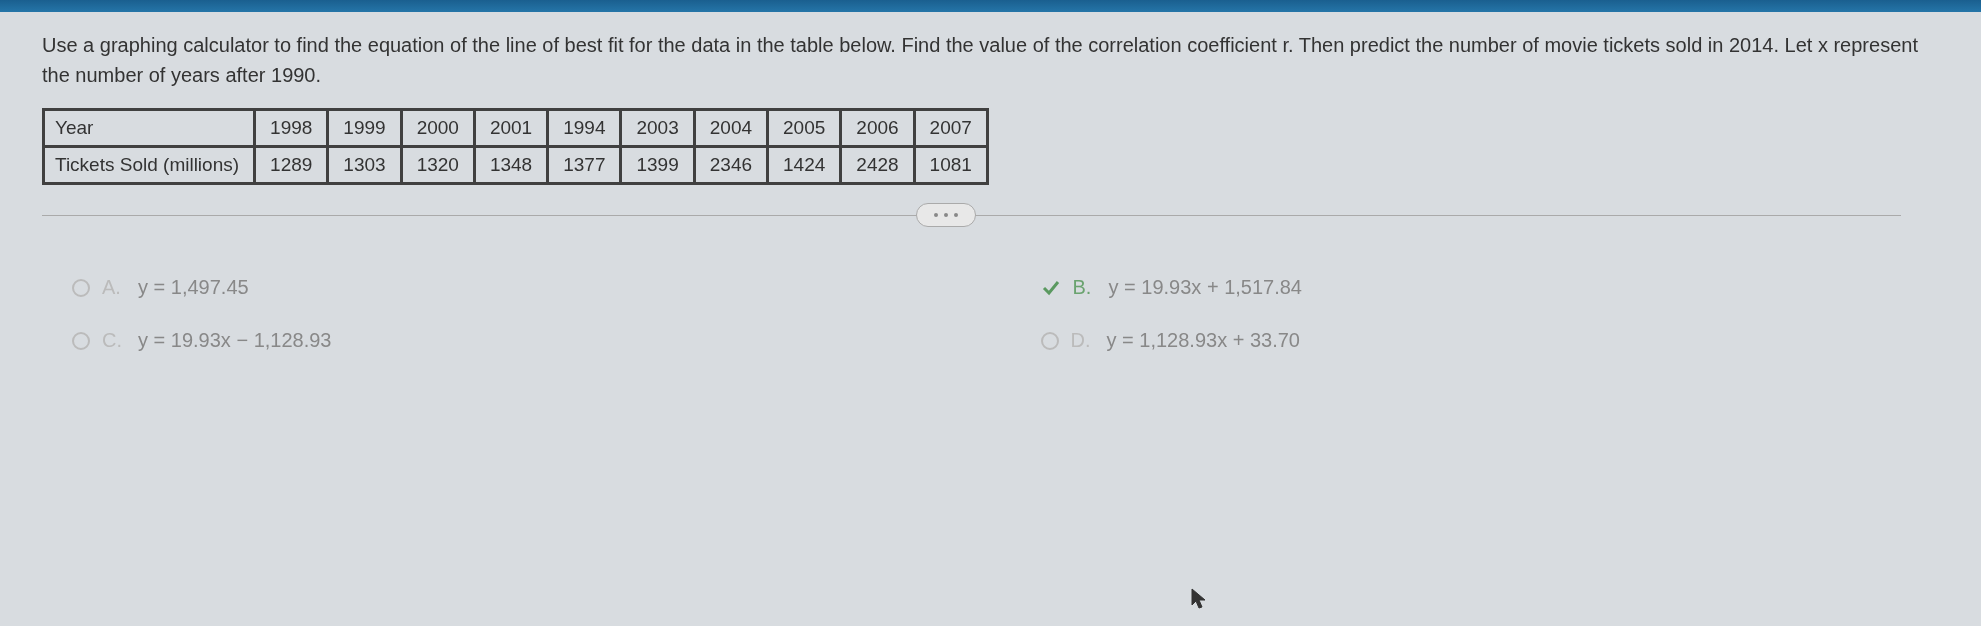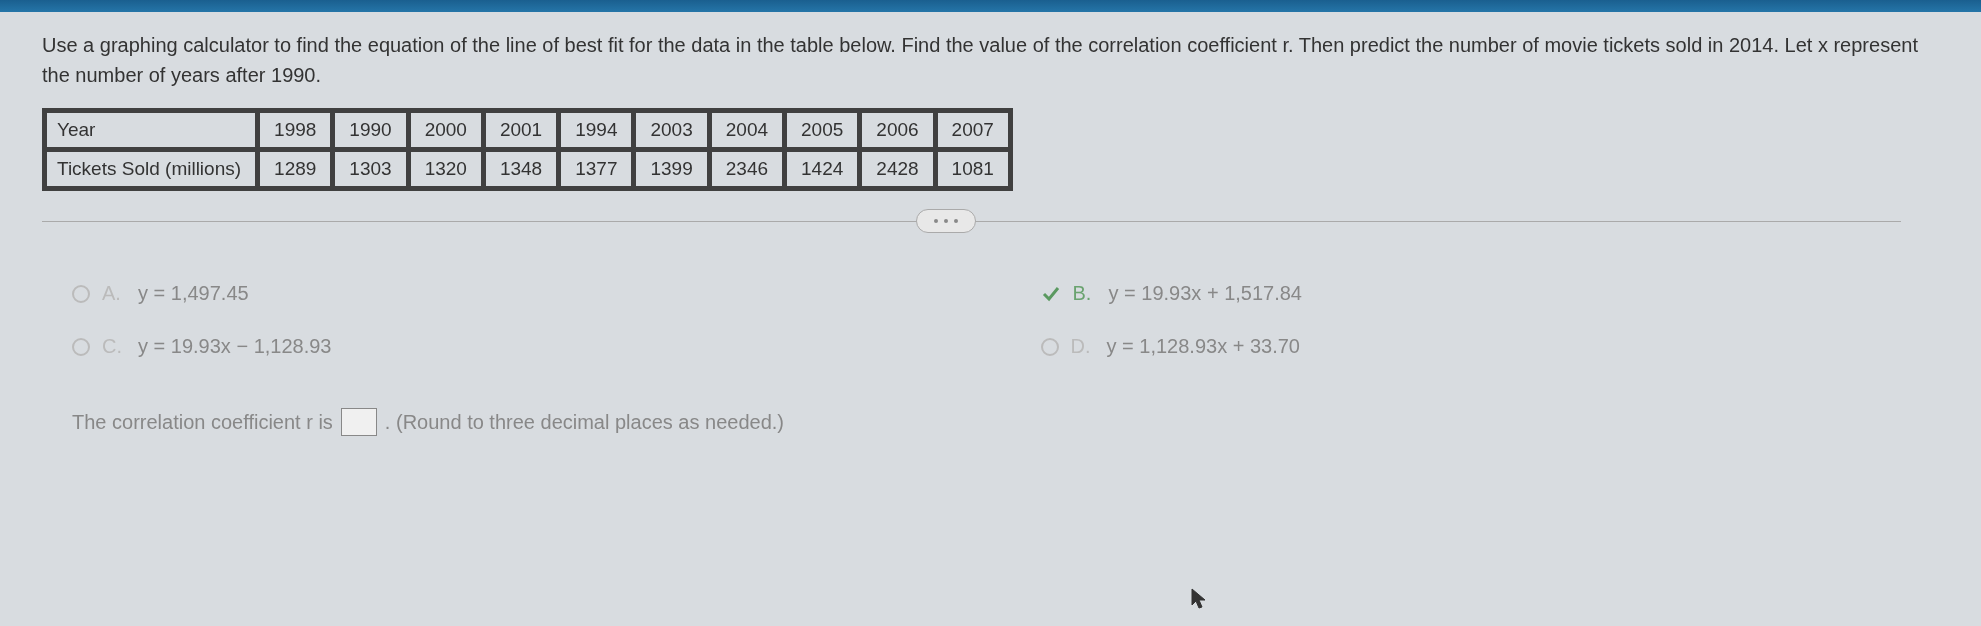--- a/index.html
+++ b/index.html
@@ -26,21 +26,21 @@
       font-size: 20px;
       color: #333;
       line-height: 1.5;
       margin-bottom: 18px;
     }
     .data-table {
       border-collapse: collapse;
       margin-bottom: 30px;
     }
     .data-table td, .data-table th {
-      border: 5px solid #404040;
+      border: 3px solid #404040;
       padding: 6px 14px;
       font-size: 19px;
       color: #333;
       text-align: center;
       font-weight: normal;
     }
     .data-table .row-header {
       text-align: left;
       min-width: 160px;
       padding-left: 10px;
@@ -139,21 +139,21 @@
 <div class="top-bar"></div>
 
 <div class="content">
   <div class="question-text">Use a graphing calculator to find the equation of the line of best fit for the data in the table below. Find the value of the correlation coefficient r. Then predict the number of movie tickets sold in 2014. Let x represent the number of years after 1990.</div>
 
   <table class="data-table">
     <tbody>
         <tr>
       <td class="row-header">Year</td>
       <td>1998</td>
-      <td>1990</td>
+      <td>1999</td>
       <td>2000</td>
       <td>2001</td>
       <td>1994</td>
       <td>2003</td>
       <td>2004</td>
       <td>2005</td>
       <td>2006</td>
       <td>2007</td>
     </tr>
     <tr>
@@ -199,22 +199,17 @@
       <span class="option-letter">C.</span>
       <span class="option-text">y = 19.93x − 1,128.93</span>
     </div>
     <div class="option">
       <span class="option-radio"></span>
       <span class="option-letter">D.</span>
       <span class="option-text">y = 1,128.93x + 33.70</span>
     </div>
   </div>
 
-  <div class="fill-answer">
-    <span>The correlation coefficient r is</span>
-    <span class="answer-box"></span>
-    <span>. (Round to three decimal places as needed.)</span>
-  </div>
 </div>
 
 <svg class="cursor-icon" width="20" height="24" viewBox="0 0 20 24">
   <path d="M2 2 L2 18 L6 14 L9 21 L12 20 L9 13 L15 13 Z" fill="#333" stroke="#333"></path>
 </svg>
 
 </body></html>

